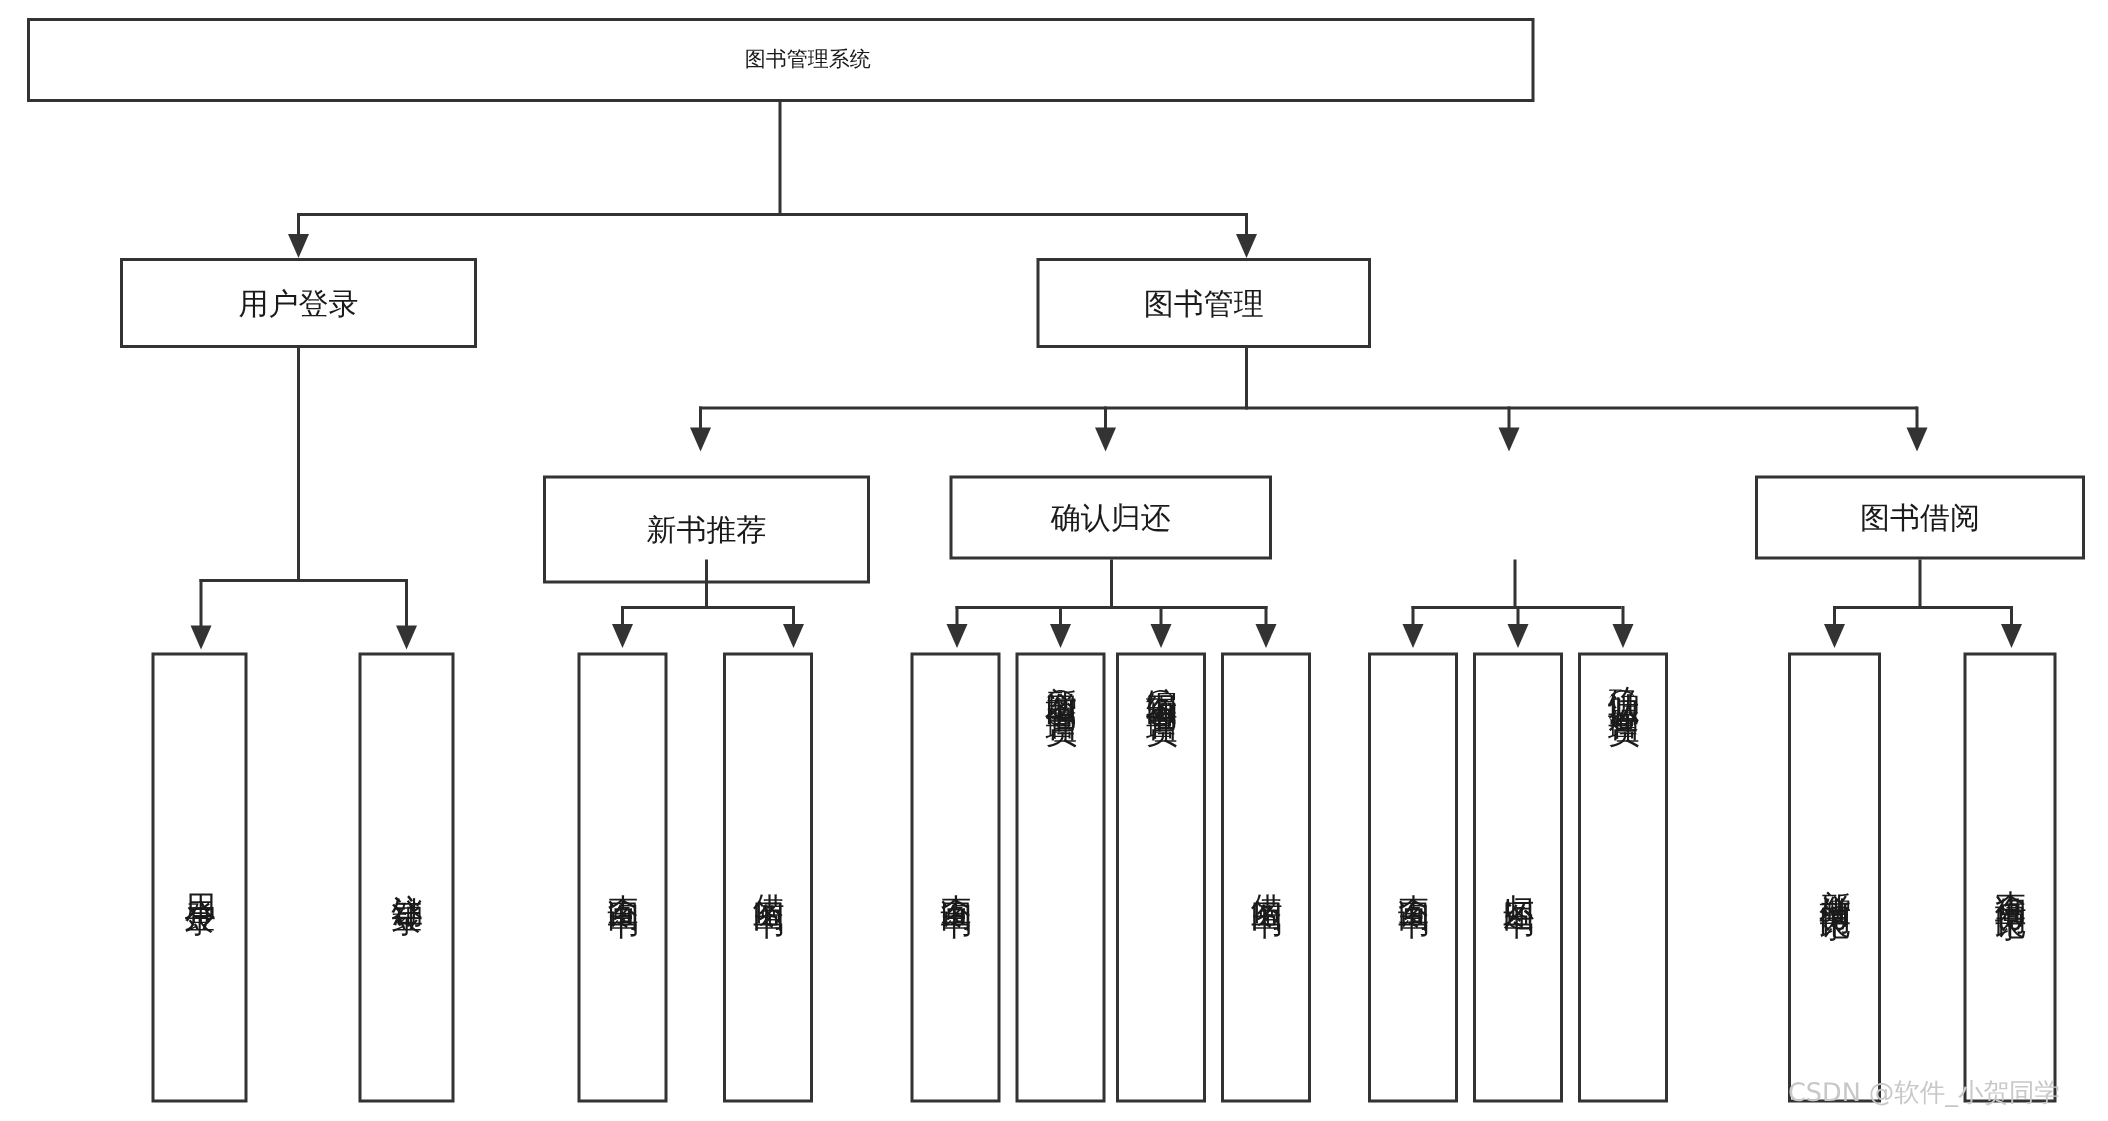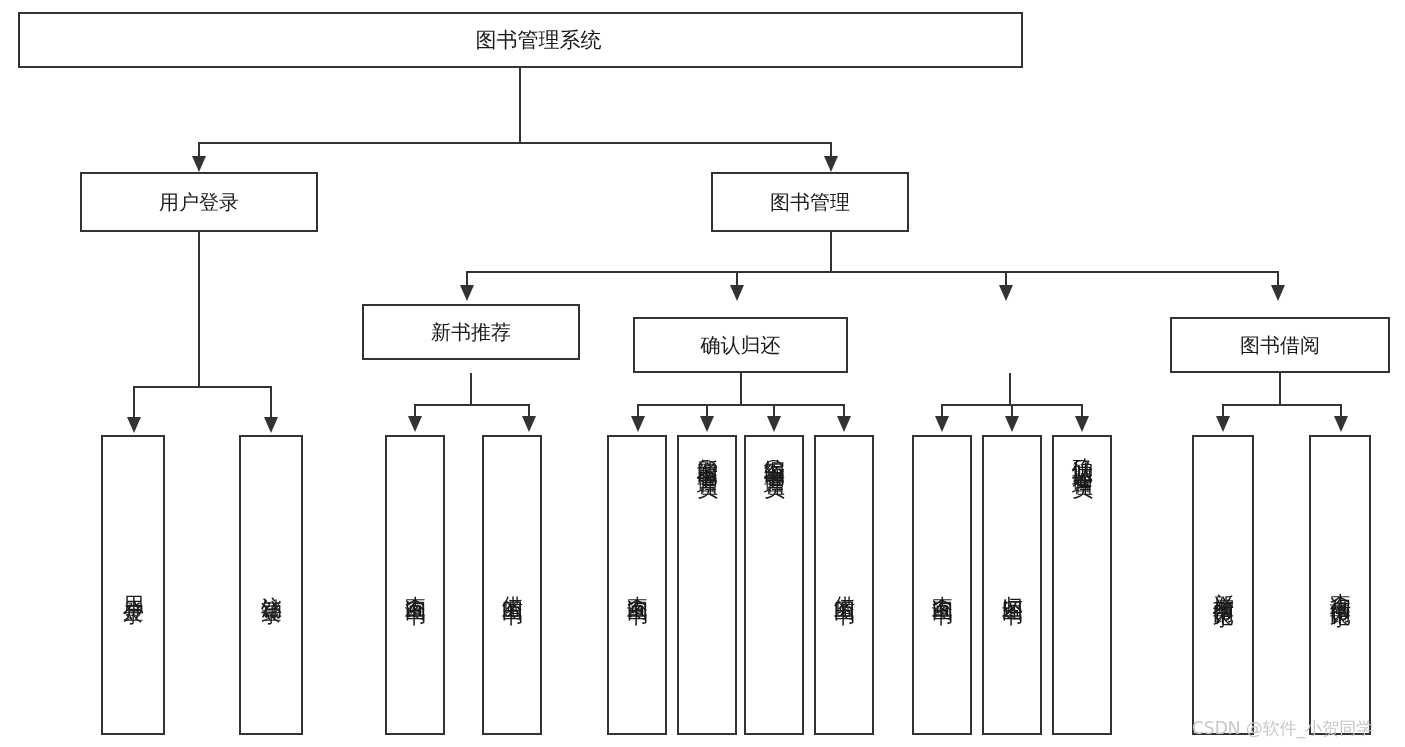--- a/index.html
+++ b/index.html
@@ -19,21 +19,21 @@
     position: absolute;
     box-sizing: border-box;
     border: 2px solid #333333;
     background: #ffffff;
     display: flex;
     align-items: center;
     justify-content: center;
     color: #1a1a1a;
   }
   .node.root {
-    font-size: 21px;
+    font-size: 14px;
     padding-left: 36px;
   }
   .node.level2 {
     font-size: 20px;
   }
   .node.level3 {
     font-size: 20px;
   }
   .node.leaf {
     align-items: flex-start;
@@ -87,21 +87,21 @@
   <div class="connector hline" style="left:198px; top:142px; width:634px;"></div>
 
   <div class="connector vline" style="left:198px; top:142px; height:16px;"></div>
   <div class="arrow" style="left:192px; top:156px;"></div>
   <div class="connector vline" style="left:830px; top:142px; height:16px;"></div>
   <div class="arrow" style="left:824px; top:156px;"></div>
 
   <div class="node level2" style="left:80px; top:172px; width:238px; height:60px;">
     <span>用户登录</span>
   </div>
-  <div class="node level2" style="left:711px; top:172px; width:198px; height:60px;">
+  <div class="node level2" style="left:691px; top:172px; width:223px; height:60px;">
     <span>图书管理</span>
   </div>
 
   <div class="connector vline" style="left:198px; top:232px; height:155px;"></div>
   <div class="connector hline" style="left:133px; top:386px; width:138px;"></div>
   <div class="connector vline" style="left:133px; top:386px; height:33px;"></div>
   <div class="arrow" style="left:127px; top:417px;"></div>
   <div class="connector vline" style="left:270px; top:386px; height:33px;"></div>
   <div class="arrow" style="left:264px; top:417px;"></div>
 
@@ -109,21 +109,21 @@
   <div class="connector hline" style="left:466px; top:271px; width:812px;"></div>
   <div class="connector vline" style="left:466px; top:271px; height:16px;"></div>
   <div class="arrow" style="left:460px; top:285px;"></div>
   <div class="connector vline" style="left:736px; top:271px; height:16px;"></div>
   <div class="arrow" style="left:730px; top:285px;"></div>
   <div class="connector vline" style="left:1005px; top:271px; height:16px;"></div>
   <div class="arrow" style="left:999px; top:285px;"></div>
   <div class="connector vline" style="left:1277px; top:271px; height:16px;"></div>
   <div class="arrow" style="left:1271px; top:285px;"></div>
 
-  <div class="node level3" style="left:362px; top:304px; width:218px; height:56px;">
+  <div class="node level3" style="left:362px; top:317px; width:218px; height:72px;">
     <span>新书推荐</span>
   </div>
   <div class="node level3" style="left:633px; top:317px; width:215px; height:56px;">
     <span>确认归还</span>
   </div>
   <div class="node level3" style="left:1170px; top:317px; width:220px; height:56px;">
     <span>图书借阅</span>
   </div>
 
   <div class="connector vline" style="left:470px; top:373px; height:33px;"></div>

